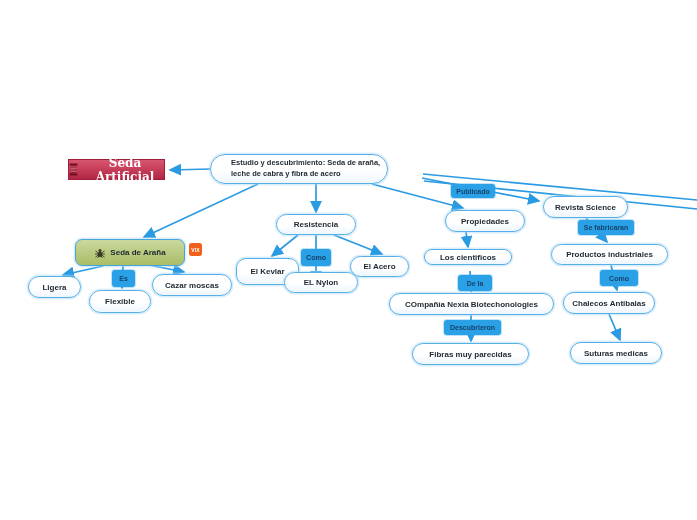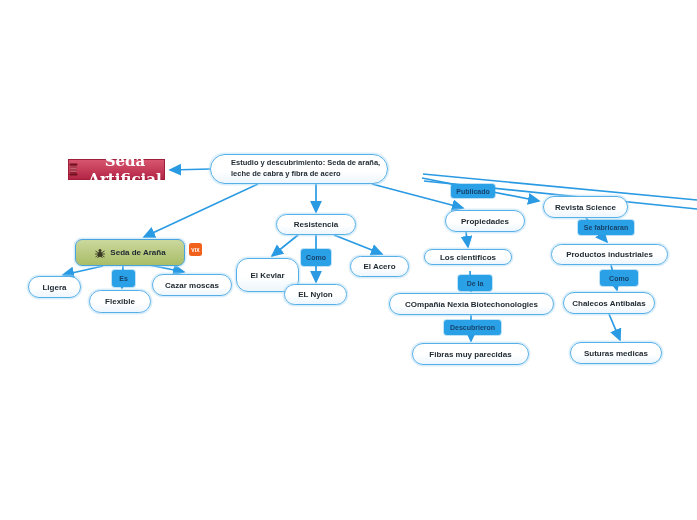--- a/index.html
+++ b/index.html
@@ -8,21 +8,21 @@
   #edge-layer{position:absolute;left:0;top:0;width:697px;height:520px;}
   .topic{position:absolute;box-sizing:border-box;display:flex;align-items:center;justify-content:center;
          gap:4px;background:linear-gradient(180deg,#ffffff 55%,#edf6fd 100%);
          border:1.5px solid #57afe8;border-radius:12px;
          font-weight:bold;font-size:8px;color:#1d2830;text-align:center;
          box-shadow:0 0 0 1.5px rgba(173,217,244,.45);cursor:default;}
   .style-main{border-radius:15px;justify-content:flex-start;text-align:left;
               padding-left:20px;font-size:7.5px;line-height:1.45;white-space:pre-line;}
   .style-red{background:linear-gradient(180deg,#d8566f 0%,#b32545 100%);
              border:1px solid #9d1f3a;border-radius:0;color:#ffffff;
-             font-family:"DejaVu Serif",serif;font-size:15px;box-shadow:none;gap:8px;}
+             font-family:"DejaVu Serif",serif;font-size:12px;box-shadow:none;gap:8px;}
   .style-olive{background:linear-gradient(180deg,#cbd89d 0%,#a9bd67 100%);
                border:1.5px solid #49a3dd;border-radius:7px;}
   .edge-label{position:absolute;box-sizing:border-box;display:flex;align-items:center;justify-content:center;
               background:#2aa0e6;border-radius:3px;font-weight:bold;font-size:7px;color:#16436b;
               box-shadow:0 0 0 1px rgba(42,160,230,.3);cursor:default;}
   .badge{position:absolute;box-sizing:border-box;display:flex;align-items:center;justify-content:center;
          background:#f2611c;border-radius:2.5px;color:#ffffff;font-weight:bold;font-size:5px;
          letter-spacing:.2px;cursor:pointer;}
   .node-icon{flex:0 0 auto;display:inline-flex;}
 </style>
@@ -88,24 +88,24 @@
       </div>
       <div class="topic style-plain" style="left: 89px; top: 290px; width: 62px; height: 23px;">
         <span>Flexible</span>
       </div>
       <div class="topic style-plain" style="left: 152px; top: 274px; width: 80px; height: 22px;">
         <span>Cazar moscas</span>
       </div>
       <div class="topic style-plain" style="left: 276px; top: 214px; width: 80px; height: 21px;">
         <span>Resistencia</span>
       </div>
-      <div class="topic style-plain" style="left: 236px; top: 258px; width: 63px; height: 34px;">
+      <div class="topic style-plain" style="left: 236px; top: 258px; width: 63px; height: 27px; border-radius: 10px;">
         <span>El Kevlar</span>
       </div>
-      <div class="topic style-plain" style="left: 284px; top: 284px; width: 63px; height: 21px;">
+      <div class="topic style-plain" style="left: 284px; top: 272px; width: 74px; height: 21px;">
         <span>EL Nylon</span>
       </div>
       <div class="topic style-plain" style="left: 350px; top: 256px; width: 59px; height: 21px;">
         <span>El Acero</span>
       </div>
       <div class="topic style-plain" style="left: 428px; top: 210px; width: 80px; height: 22px; margin-left: 17px;">
         <span>Propiedades</span>
       </div>
       <div class="topic style-plain" style="left: 424px; top: 249px; width: 88px; height: 16px;">
         <span>Los cientificos</span>

